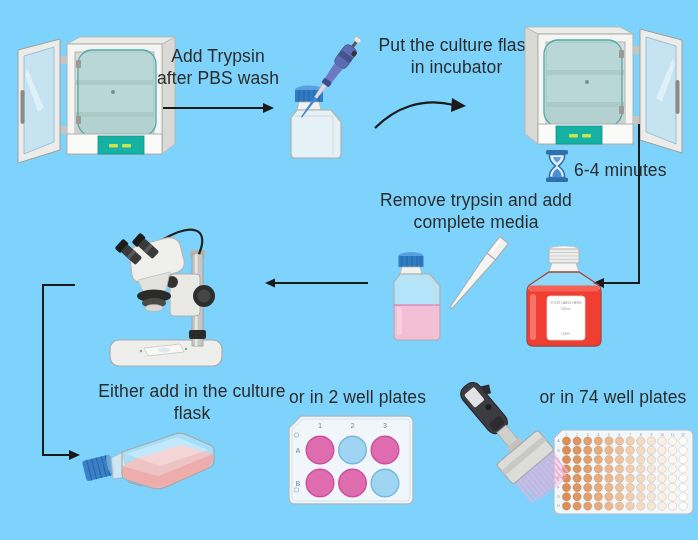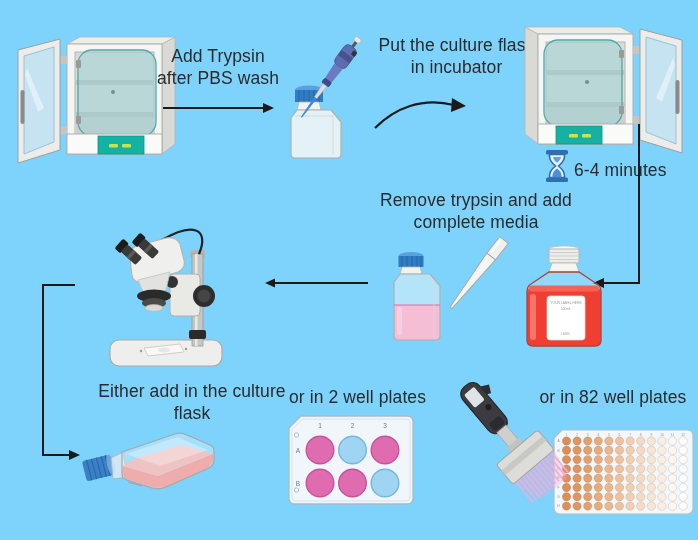--- a/index.html
+++ b/index.html
@@ -247,21 +247,21 @@
         <text x="11" y="71.5" text-anchor="middle" font-size="6.5" fill="#6b7b86">B</text>
         <circle cx="33" cy="36" r="13.8" fill="#e06cb0" stroke="#c9519c" stroke-width="1.4"></circle>
         <circle cx="65.5" cy="36" r="13.8" fill="#9fd4f2" stroke="#74b8dc" stroke-width="1.4"></circle>
         <circle cx="98" cy="36" r="13.8" fill="#e06cb0" stroke="#c9519c" stroke-width="1.4"></circle>
         <circle cx="33" cy="69" r="13.8" fill="#e06cb0" stroke="#c9519c" stroke-width="1.4"></circle>
         <circle cx="65.5" cy="69" r="13.8" fill="#e06cb0" stroke="#c9519c" stroke-width="1.4"></circle>
         <circle cx="98" cy="69" r="13.8" fill="#9fd4f2" stroke="#74b8dc" stroke-width="1.4"></circle>
       </g>
   </svg>
 
-  <div class="label" style="left:537px; top:386px; width:152px;">or in 82 well plates</div>
+  <div class="label" style="left:537px; top:386px; width:152px;">or in 74 well plates</div>
 
   <svg class="abs" style="left:552px; top:428px;" width="143" height="88" viewBox="0 0 143 88">
     <path d="M10,2 H135 Q141,2 141,8 V80 Q141,86 135,86 H8 Q2,86 2,80 V10 Z" fill="#f2f7fa" stroke="#b0bfca" stroke-width="1.2"></path>
     <g font-family="Liberation Sans, sans-serif">
         <text x="14.5" y="7.8" text-anchor="middle" font-size="3.2" fill="#8a98a2">1</text>
         <text x="25.1" y="7.8" text-anchor="middle" font-size="3.2" fill="#8a98a2">2</text>
         <text x="35.7" y="7.8" text-anchor="middle" font-size="3.2" fill="#8a98a2">3</text>
         <text x="46.3" y="7.8" text-anchor="middle" font-size="3.2" fill="#8a98a2">4</text>
         <text x="56.9" y="7.8" text-anchor="middle" font-size="3.2" fill="#8a98a2">5</text>
         <text x="67.5" y="7.8" text-anchor="middle" font-size="3.2" fill="#8a98a2">6</text>

